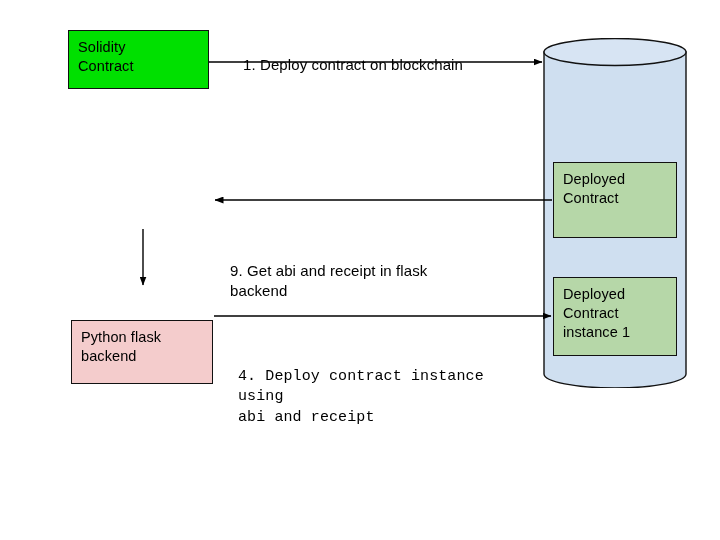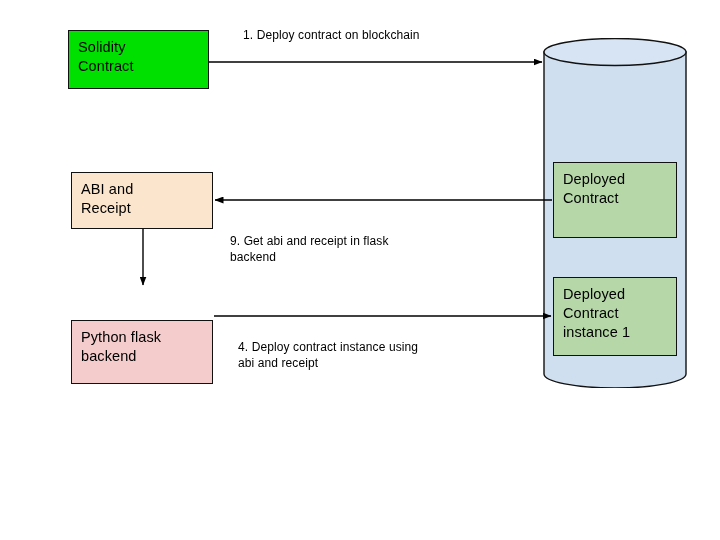--- a/index.html
+++ b/index.html
@@ -81,30 +81,31 @@
     text-align: center;
     font-size: 15px;
     line-height: 1.35;
     white-space: pre-line;
     color: #000000;
   }
 
   
   .step-label {
     position: absolute;
-    font-size: 12px;
+    font-size: 15px;
     line-height: 1.36;
     white-space: pre-line;
     color: #000000;
     letter-spacing: 0.1px;
+    margin-top: 28px;
   }
   #step-1 { left: 243px; top: 27px;  width: 290px; }
   #step-2 { left: 236px; top: 136px; width: 285px; }
   #step-3 { left: 230px; top: 233px; width: 280px; }
-  #step-4 { left: 238px; top: 339px; width: 300px; }
+  #step-4 { left: 238px; top: 339px; width: 300px; font-family: Liberation Mono, monospace; }
 
   
   #connectors {
     position: absolute;
     left: 0; top: 0;
     width: 720px; height: 540px;
     pointer-events: none;
   }
 </style>
 </head>
@@ -117,22 +118,20 @@
 
       <path d="M1,14 L1,336 A71,14 0 0 0 143,336 L143,14 Z" fill="#cfdff0" stroke="#111111" stroke-width="1.4"></path>
 
       <ellipse cx="72" cy="14" rx="71" ry="13.5" fill="#d7e4f3" stroke="#111111" stroke-width="1.4"></ellipse>
     </svg>
   </div>
 
   <div class="node" id="solidity-contract">Solidity
 Contract</div>
 
-  <div class="node" id="abi-receipt">ABI and
-Receipt</div>
 
   <div class="node" id="flask-backend">Python flask
 backend</div>
 
   <div class="node" id="deployed-contract">Deployed
 Contract</div>
 
   <div class="node" id="deployed-instance">Deployed
 Contract
 instance 1</div>

